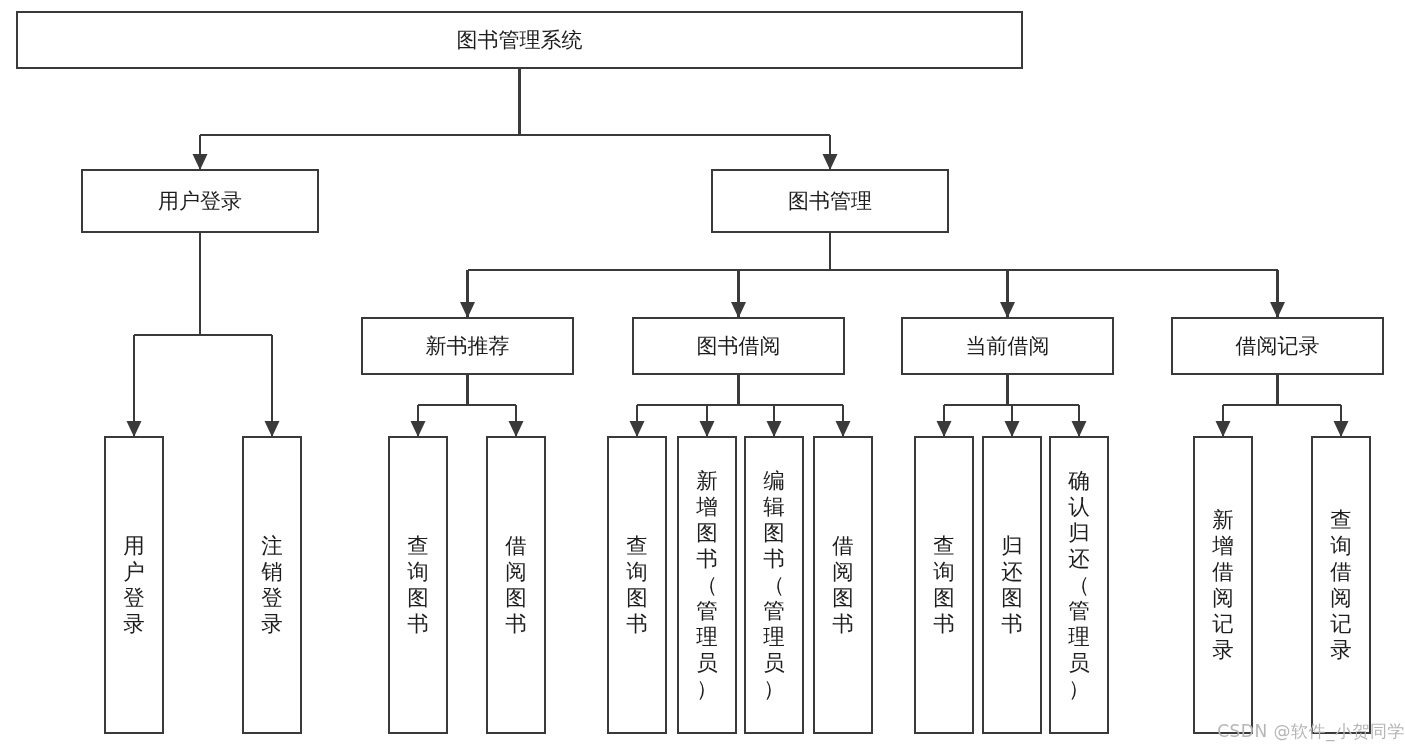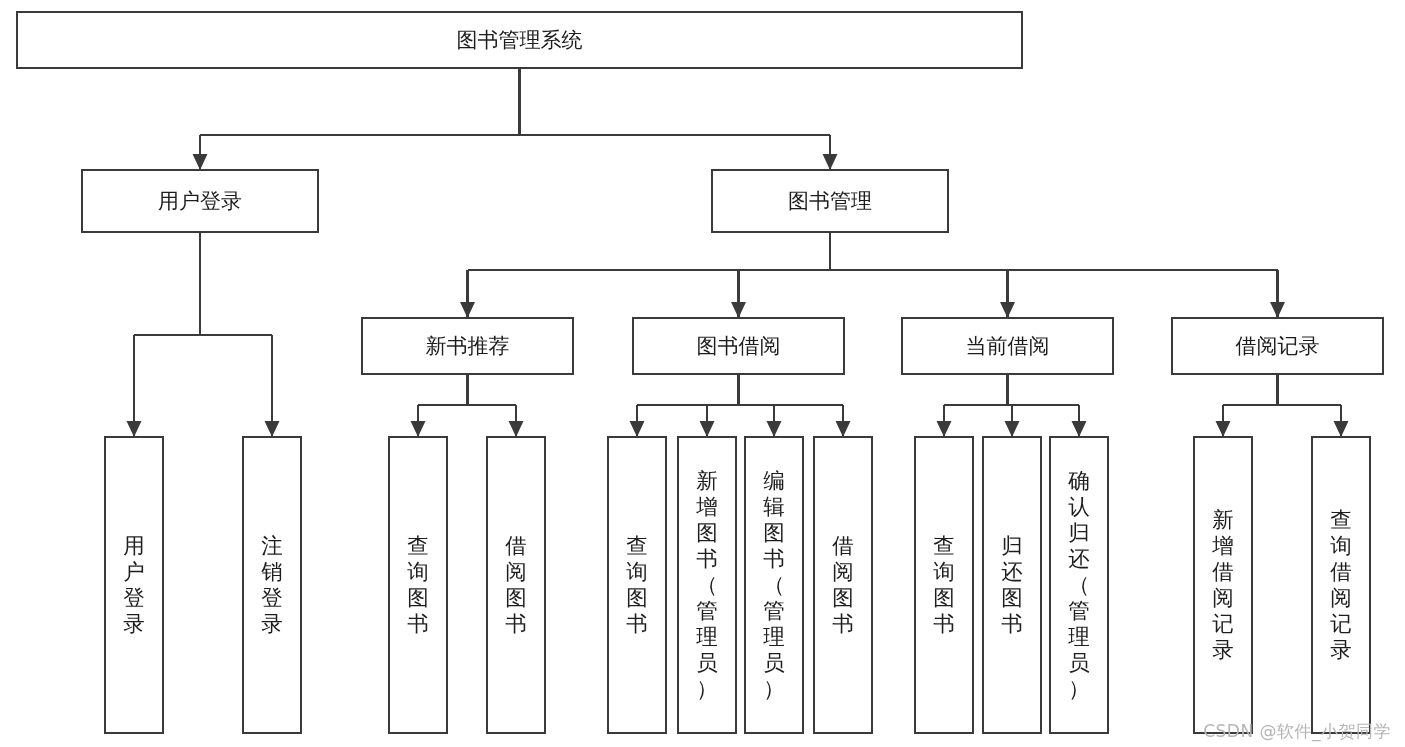--- a/index.html
+++ b/index.html
@@ -50,21 +50,21 @@
     dominant-baseline: middle;
   }
   .node-label-v {
     font-family: "DejaVu Sans", "Liberation Sans", sans-serif;
     font-size: 21.5px;
     fill: #1d1d1d;
     text-anchor: middle;
   }
   .watermark-text {
     position: absolute;
-    right: 14px;
+    right: 0;
     bottom: 4px;
     font-family: "DejaVu Sans", "Liberation Sans", sans-serif;
     font-size: 17px;
     color: #b6b6b6;
     letter-spacing: 0.5px;
     white-space: nowrap;
     user-select: none;
   }
 </style>
 </head>

